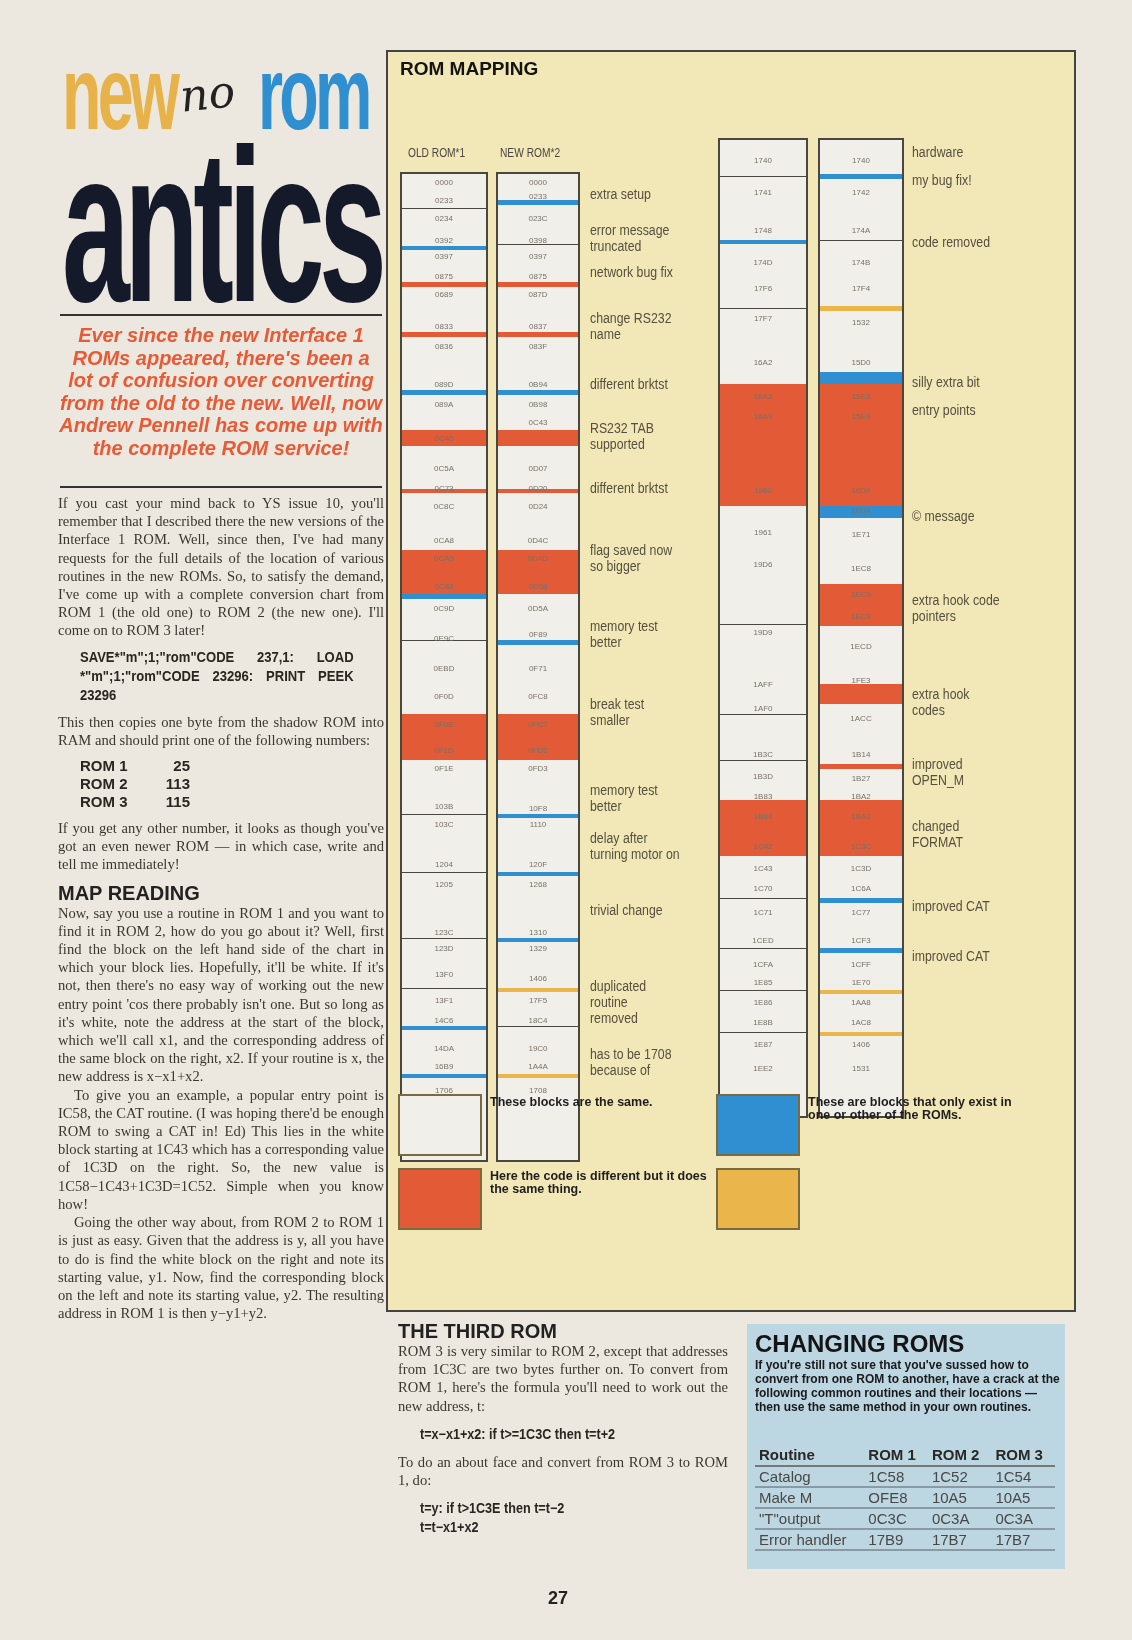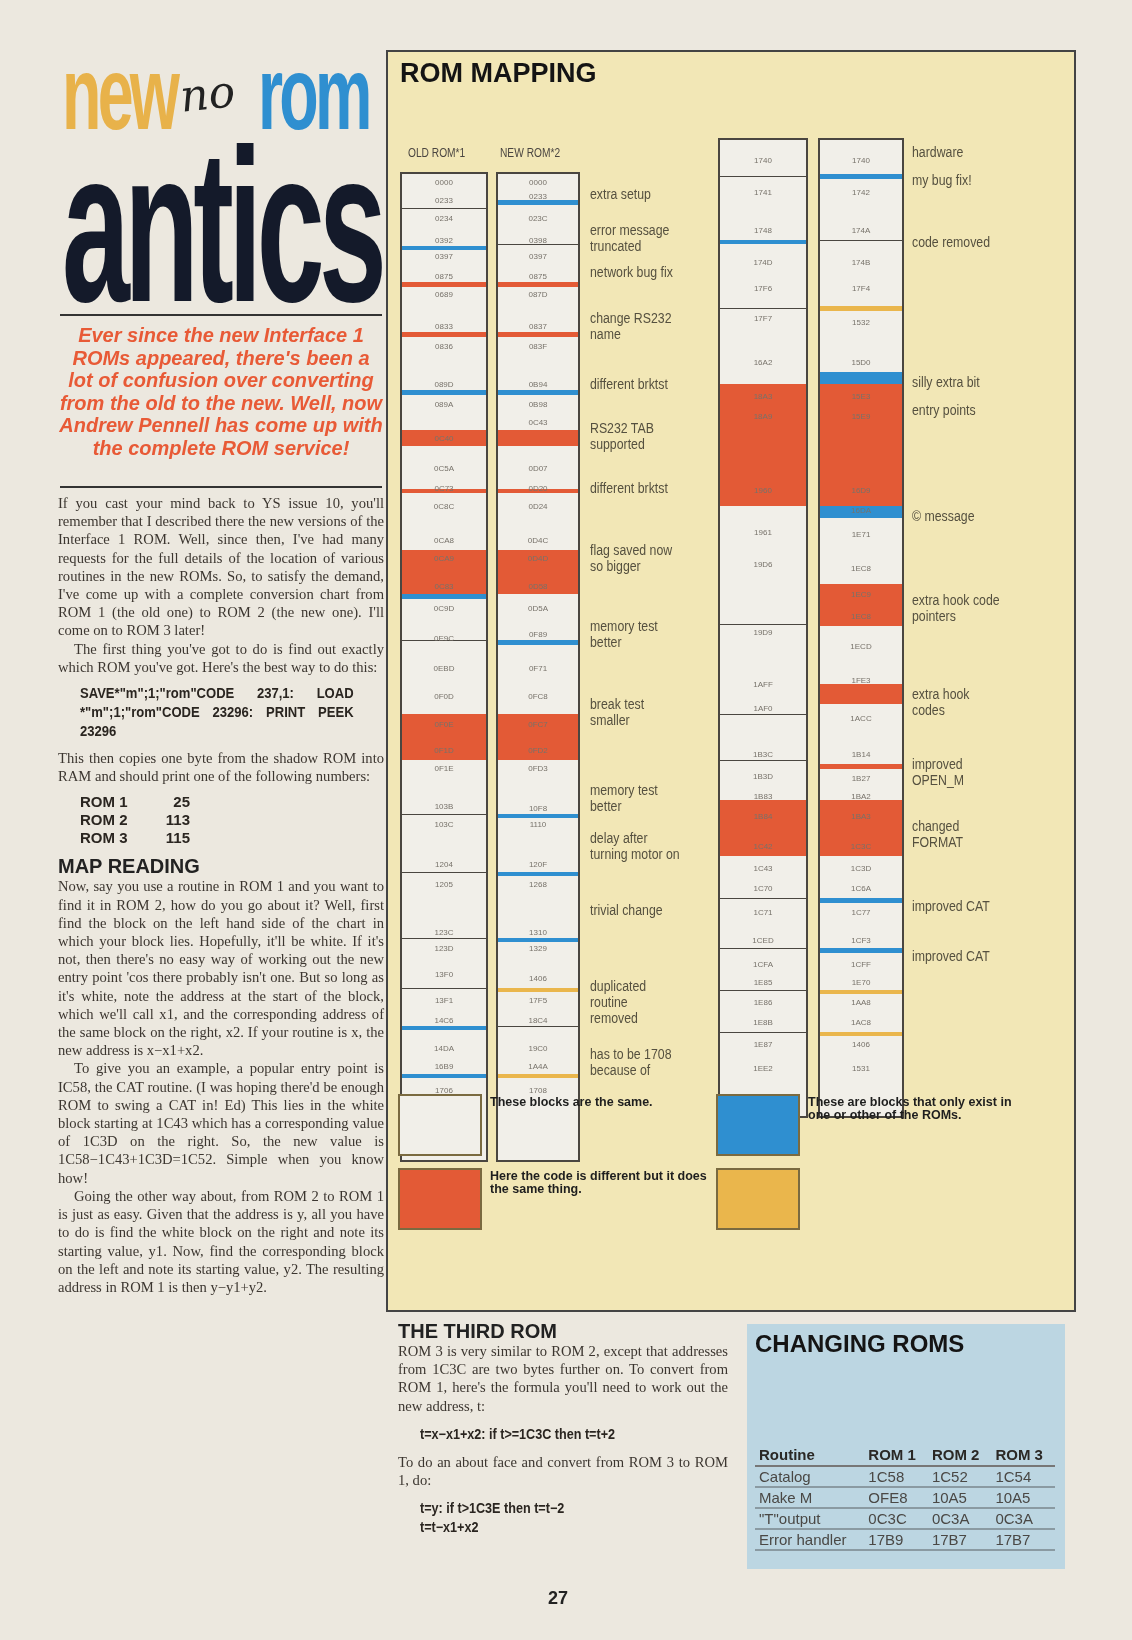--- a/index.html
+++ b/index.html
@@ -15,21 +15,21 @@
 #standfirst{left:58px;top:324px;width:326px;text-align:center;font-family:"Liberation Sans",sans-serif;font-weight:bold;font-style:italic;font-size:20px;line-height:22.5px;color:#e85a36}
 .body-text{font-size:14.6px;line-height:18.2px;text-align:justify;color:#3c3630}
 .body-text p{text-indent:0}
 .body-text p.ind{text-indent:16px}
 .code{font-family:"Liberation Sans",sans-serif;font-weight:bold;font-size:14.5px;line-height:19px;color:#2a2520;margin:8px 0 8px 22px;transform:scaleX(.9);transform-origin:left}
 .subhead{font-family:"Liberation Sans",sans-serif;font-weight:bold;font-size:20px;color:#222;line-height:22px}
 #rom-values{margin:8px 0 8px 22px;font-family:"Liberation Sans",sans-serif;font-weight:bold;font-size:15px;line-height:18px;color:#2a2520}
 #rom-values .row{display:flex;width:110px;justify-content:space-between}
 
 #map-panel{left:386px;top:50px;width:690px;height:1262px;background:#f2e7b6;border:2px solid #444}
-#map-title{position:absolute;left:12px;top:6px;font-family:"Liberation Sans",sans-serif;font-weight:bold;font-size:27px;color:#141414}
+#map-title{position:absolute;left:12px;top:6px;font-family:"Liberation Sans",sans-serif;font-weight:bold;font-size:19px;color:#141414}
 #map-intro{position:absolute;left:12px;top:42px;width:650px;font-family:"Liberation Sans",sans-serif;font-weight:bold;font-size:12px;line-height:13px;color:#1e1e1e}
 .col-head{position:absolute;top:94px;font-family:"Liberation Sans",sans-serif;font-size:12px;color:#4a4540;transform:scaleX(.85);transform-origin:left}
 .romcol{position:absolute;background:#f1efe9;border:2px solid #4a4640}
 .blk{position:absolute;left:0;right:0}
 .blk.red{background:#e35a36}
 .blk.line-blue{background:#2f8fd0}
 .blk.line-red{background:#e35a36}
 .blk.line-yellow{background:#eab64c}
 .blk.line-black{background:#4a4640}
 .blk.blue{background:#2f8fd0}
@@ -57,37 +57,37 @@
   <div class="t-no">no</div>
   <div class="t-rom">rom</div>
   <div class="t-antics">antics</div>
 </div>
 <div class="rule" style="top:314px"></div>
 <div id="standfirst" class="abs">Ever since the new Interface 1 ROMs appeared, there's been a lot of confusion over converting from the old to the new. Well, now Andrew Pennell has come up with the complete ROM service!</div>
 <div class="rule" style="top:486px"></div>
 
 <div class="abs body-text" style="left:58px;top:494px;width:326px">
   <p>If you cast your mind back to YS issue 10, you'll remember that I described there the new versions of the Interface 1 ROM. Well, since then, I've had many requests for the full details of the location of various routines in the new ROMs. So, to satisfy the demand, I've come up with a complete conversion chart from ROM 1 (the old one) to ROM 2 (the new one). I'll come on to ROM 3 later!</p>
-  <p class="ind">The first thing you've got to do is find out exactly which ROM you've got. Here's the best way to do this:</p>
   <div class="code">SAVE*"m";1;"rom"CODE 237,1: LOAD *"m";1;"rom"CODE 23296: PRINT PEEK 23296</div>
   <p>This then copies one byte from the shadow ROM into RAM and should print one of the following numbers:</p>
   <div id="rom-values">
     <div class="row">
         <span>ROM 1</span>
         <span>25</span>
       </div>
     <div class="row">
         <span>ROM 2</span>
         <span>113</span>
       </div>
     <div class="row">
         <span>ROM 3</span>
         <span>115</span>
       </div>
   </div>
+  <p>If you get any other number, it looks as though you've got an even newer ROM — in which case, write and tell me immediately!</p>
   <div class="subhead" style="margin-top:8px">MAP READING</div>
   <p>Now, say you use a routine in ROM 1 and you want to find it in ROM 2, how do you go about it? Well, first find the block on the left hand side of the chart in which your block lies. Hopefully, it'll be white. If it's not, then there's no easy way of working out the new entry point 'cos there probably isn't one. But so long as it's white, note the address at the start of the block, which we'll call x1, and the corresponding address of the same block on the right, x2. If your routine is x, the new address is x−x1+x2.</p>
   <p class="ind">To give you an example, a popular entry point is IC58, the CAT routine. (I was hoping there'd be enough ROM to swing a CAT in! Ed) This lies in the white block starting at 1C43 which has a corresponding value of 1C3D on the right. So, the new value is 1C58−1C43+1C3D=1C52. Simple when you know how!</p>
   <p class="ind">Going the other way about, from ROM 2 to ROM 1 is just as easy. Given that the address is y, all you have to do is find the white block on the right and note its starting value, y1. Now, find the corresponding block on the left and note its starting value, y2. The resulting address in ROM 1 is then y−y1+y2.</p>
 </div>
 
 <div id="map-panel" class="abs">
   <div id="map-title">ROM MAPPING</div>
   <div class="col-head" style="left:20px">OLD ROM*1</div>
   <div class="col-head" style="left:112px">NEW ROM*2</div>
@@ -342,20 +342,21 @@
   <div class="subhead">THE THIRD ROM</div>
   <p>ROM 3 is very similar to ROM 2, except that addresses from 1C3C are two bytes further on. To convert from ROM 1, here's the formula you'll need to work out the new address, t:</p>
   <div class="formula">t=x−x1+x2: if t&gt;=1C3C then t=t+2</div>
   <p>To do an about face and convert from ROM 3 to ROM 1, do:</p>
   <div class="formula" style="margin-bottom:0">t=y: if t&gt;1C3E then t=t−2</div>
   <div class="formula" style="margin-top:0">t=t−x1+x2</div>
 </div>
 
 <div id="changing" class="abs">
   <h2>CHANGING ROMS</h2>
+  <div class="intro">If you're still not sure that you've sussed how to convert from one ROM to another, have a crack at the following common routines and their locations — then use the same method in your own routines.</div>
   <table id="routines">
     <thead>
       <tr>
         <th>Routine</th>
         <th>ROM 1</th>
         <th>ROM 2</th>
         <th>ROM 3</th>
       </tr>
     </thead>
     <tbody>

